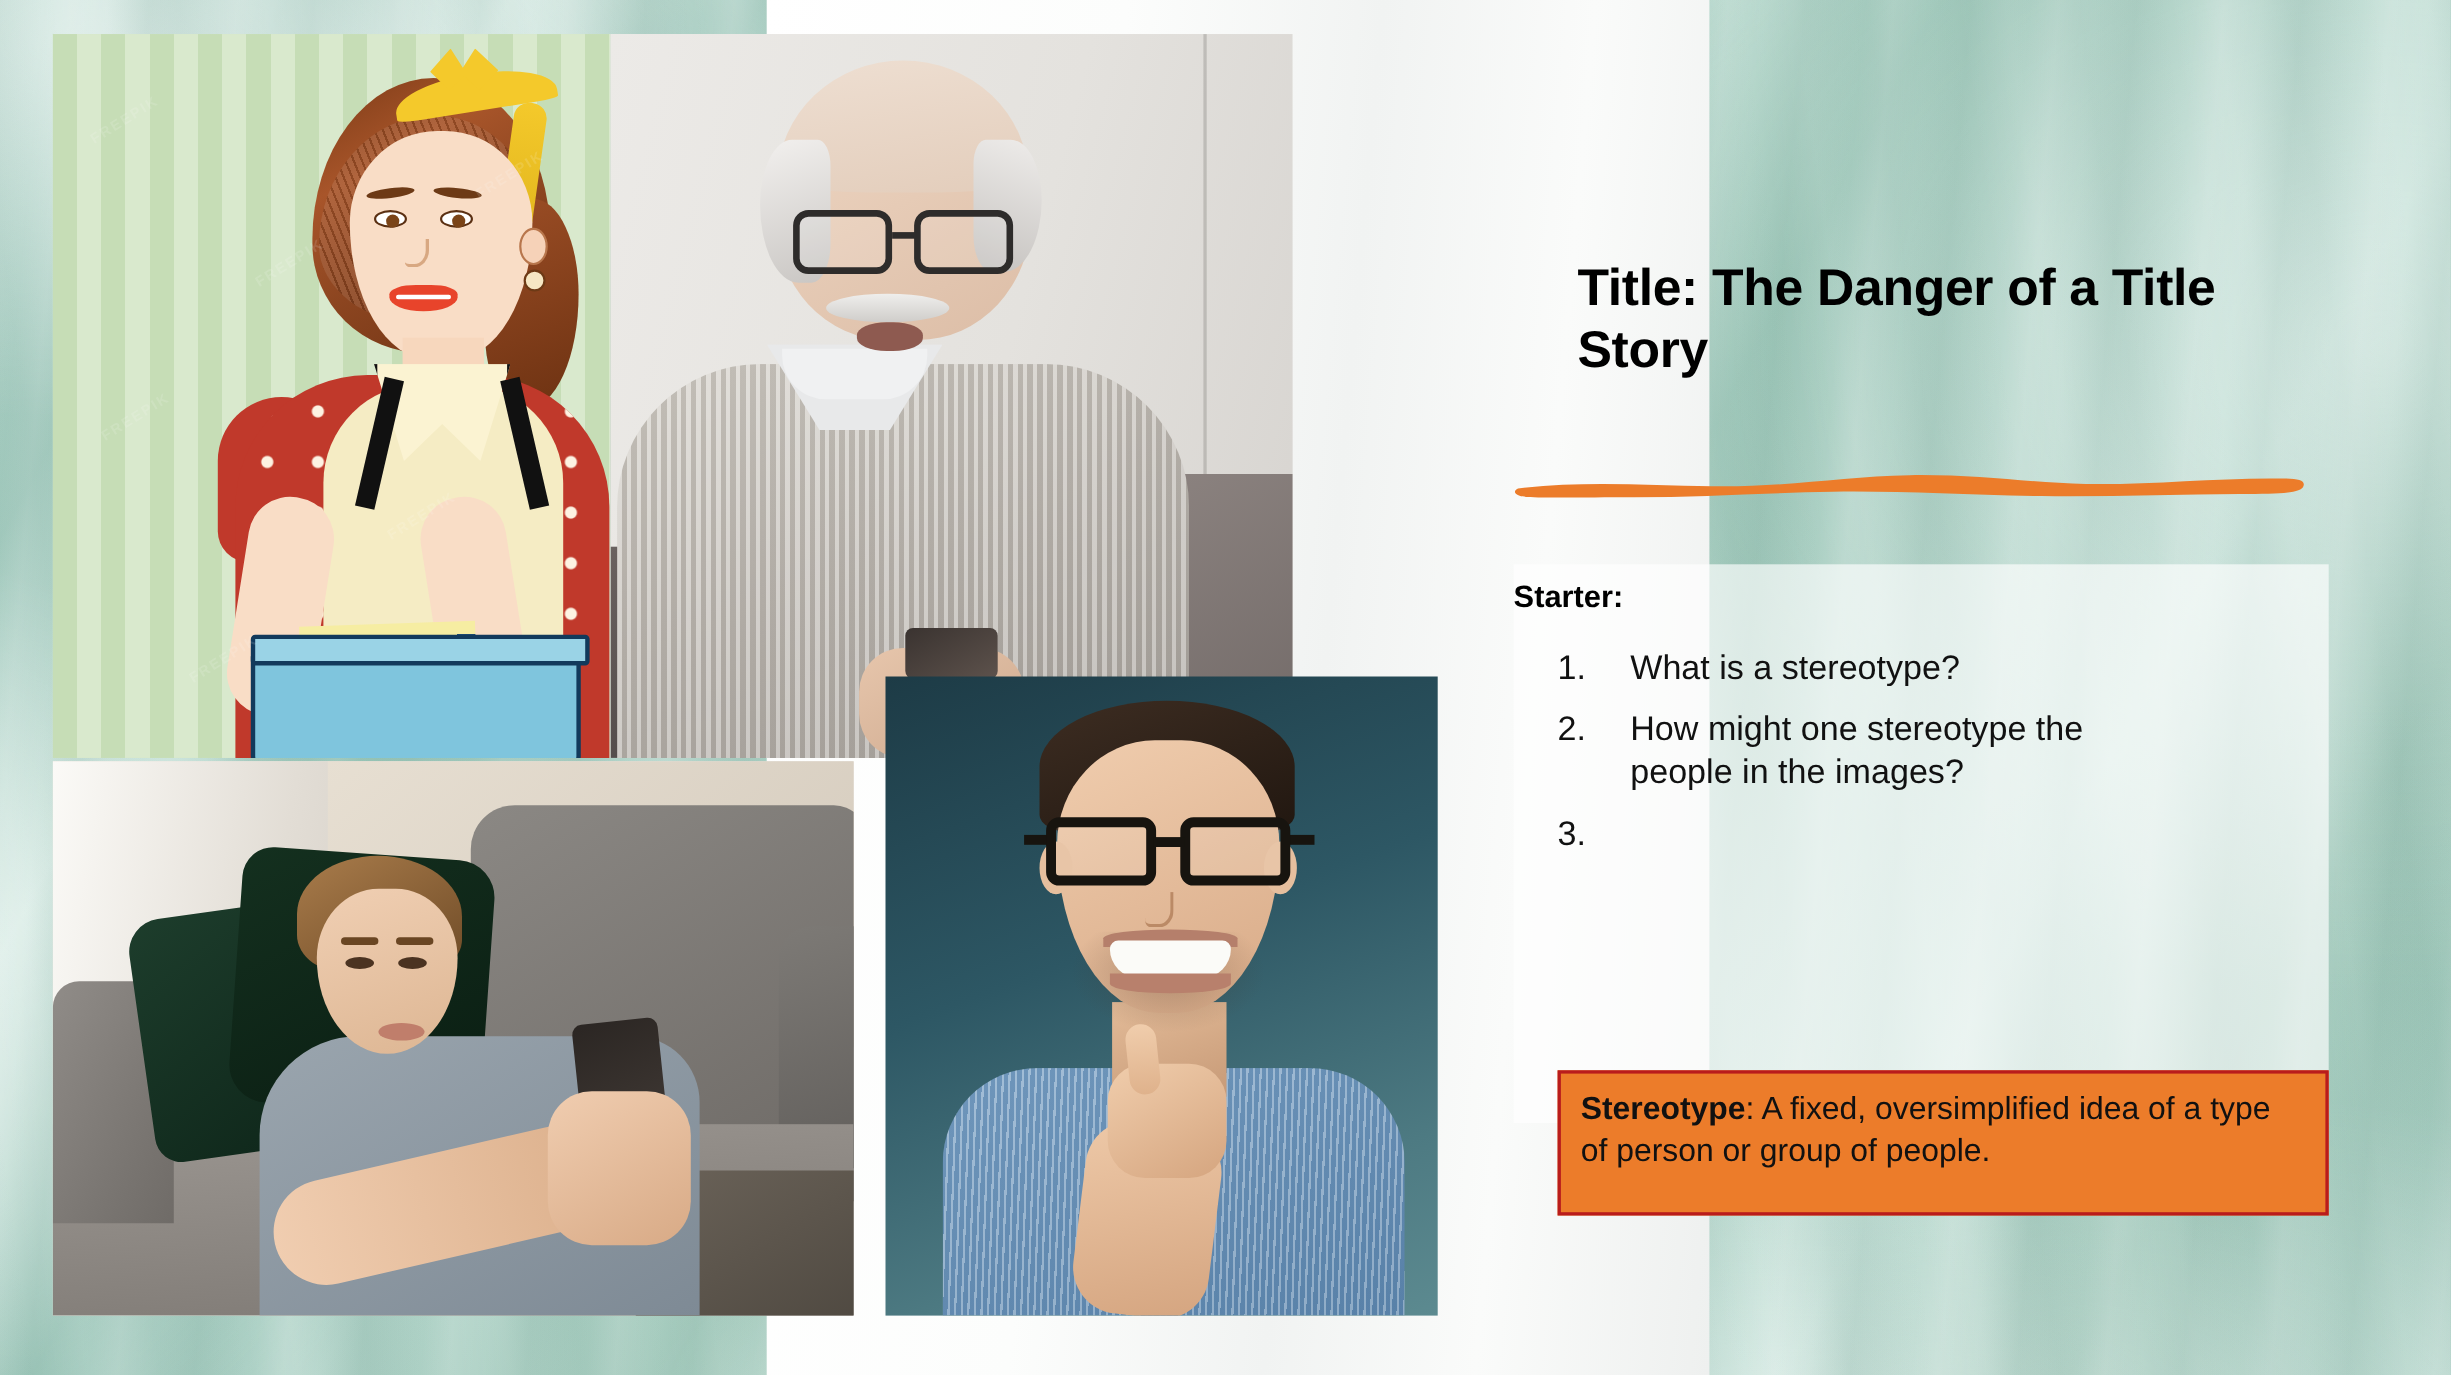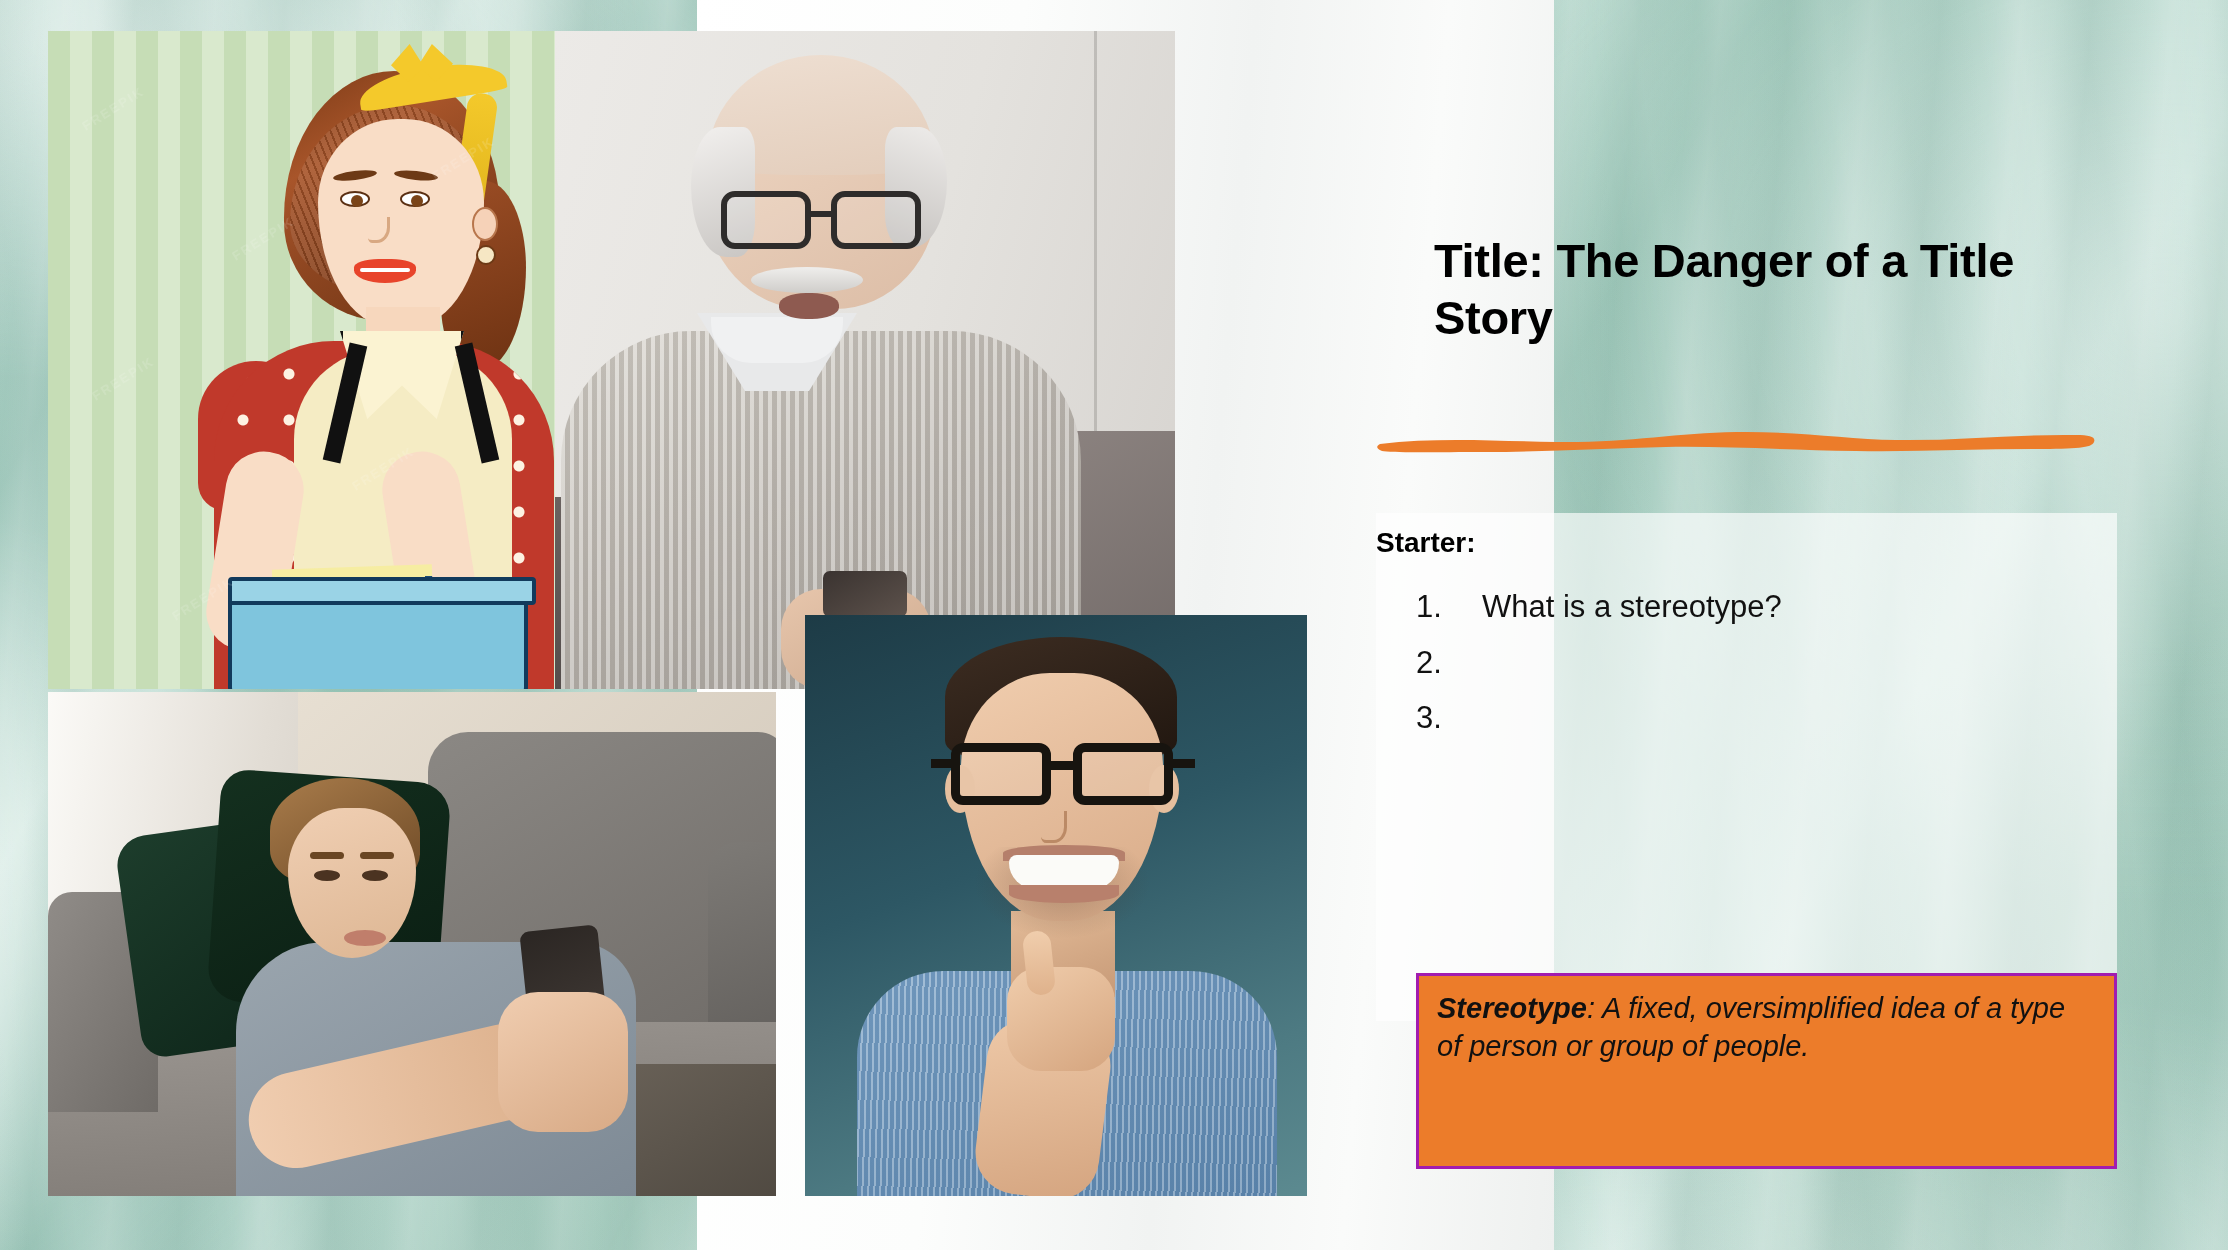--- a/index.html
+++ b/index.html
@@ -320,22 +320,22 @@
     position:absolute; left:0px; top:14px; font-size:28px; font-weight:700; color:#000;
   }
   .starter-list{
     position:absolute; left:40px; top:74px; width:700px;
   }
   .sitem{ display:flex; margin-bottom:16px; }
   .snum{ width:66px; flex:0 0 66px; font-size:31px; color:#111; line-height:1.28; }
   .stext{ font-size:31px; color:#111; line-height:1.28; max-width:500px; }
 
   .def-box{
-    position:absolute; left:-18px; top:973px; width:701px; height:196px;
-    background:#ec7c2a; border:3px solid #a21caf; padding:14px 18px 0 18px;font-style:italic;
+    position:absolute; left:-18px; top:973px; width:701px; height:132px;
+    background:#ec7c2a; border:3px solid #b91c1c; padding:14px 18px 0 18px;
   }
   .def-text{
     font-size:29px; color:#111; line-height:1.30;
   }
   .def-text b{ font-weight:700; }
 </style>
 </head>
 <body>
 
 <div id="slide">
@@ -480,20 +480,21 @@
 
     <div class="starter-box">
       <div class="starter-label">Starter:</div>
       <div class="starter-list">
         <div class="sitem">
           <div class="snum">1.</div>
           <div class="stext">What is a stereotype?</div>
         </div>
         <div class="sitem">
           <div class="snum">2.</div>
+          <div class="stext">How might one stereotype the people in the images?</div>
         </div>
         <div class="sitem">
           <div class="snum">3.</div>
         </div>
       </div>
     </div>
 
     <div class="def-box">
       <div class="def-text"><b>Stereotype</b><span>: </span><span>A fixed, oversimplified idea of a type of person or group of people.</span></div>
     </div>

